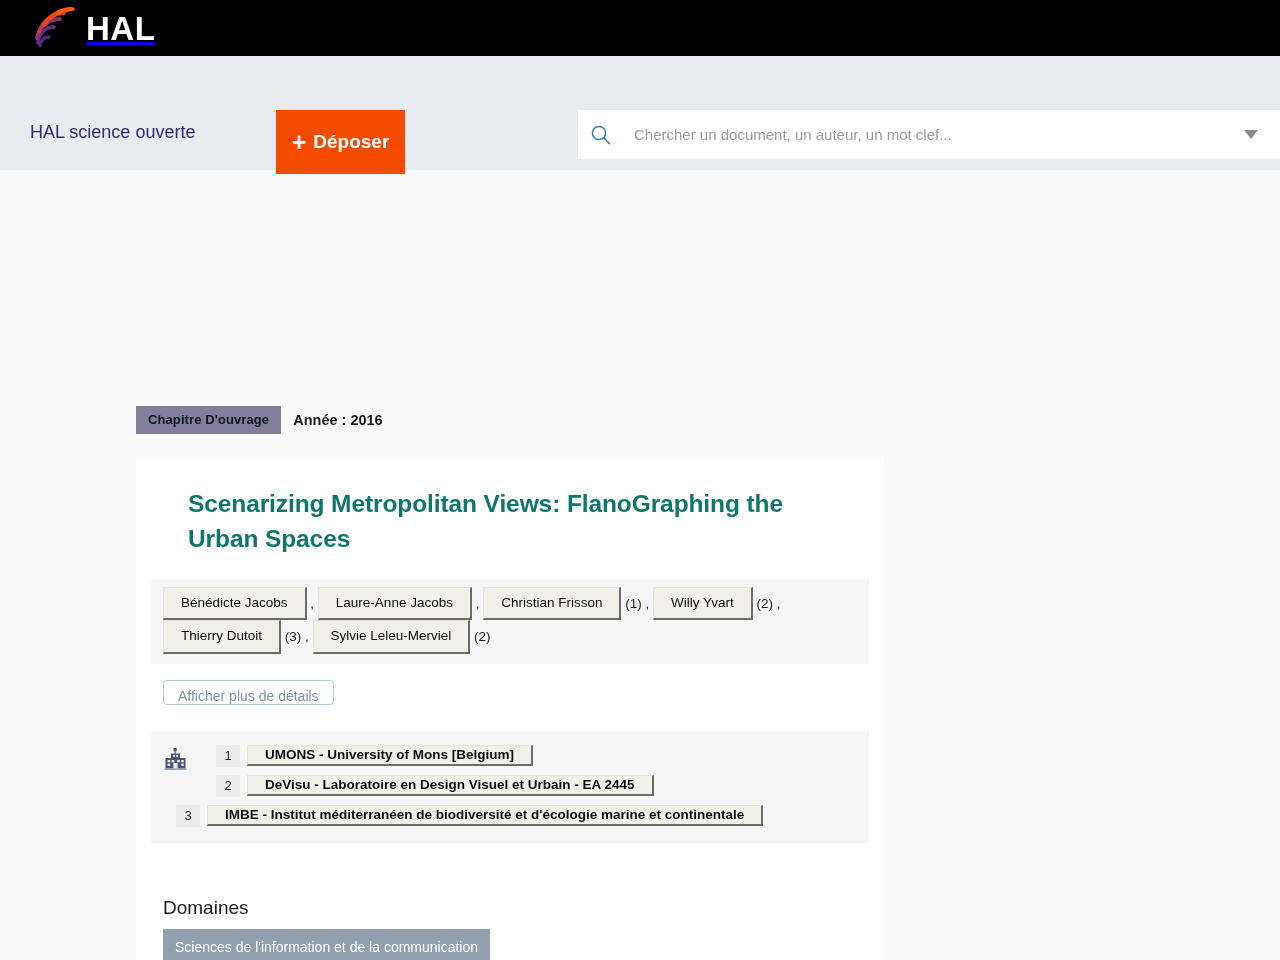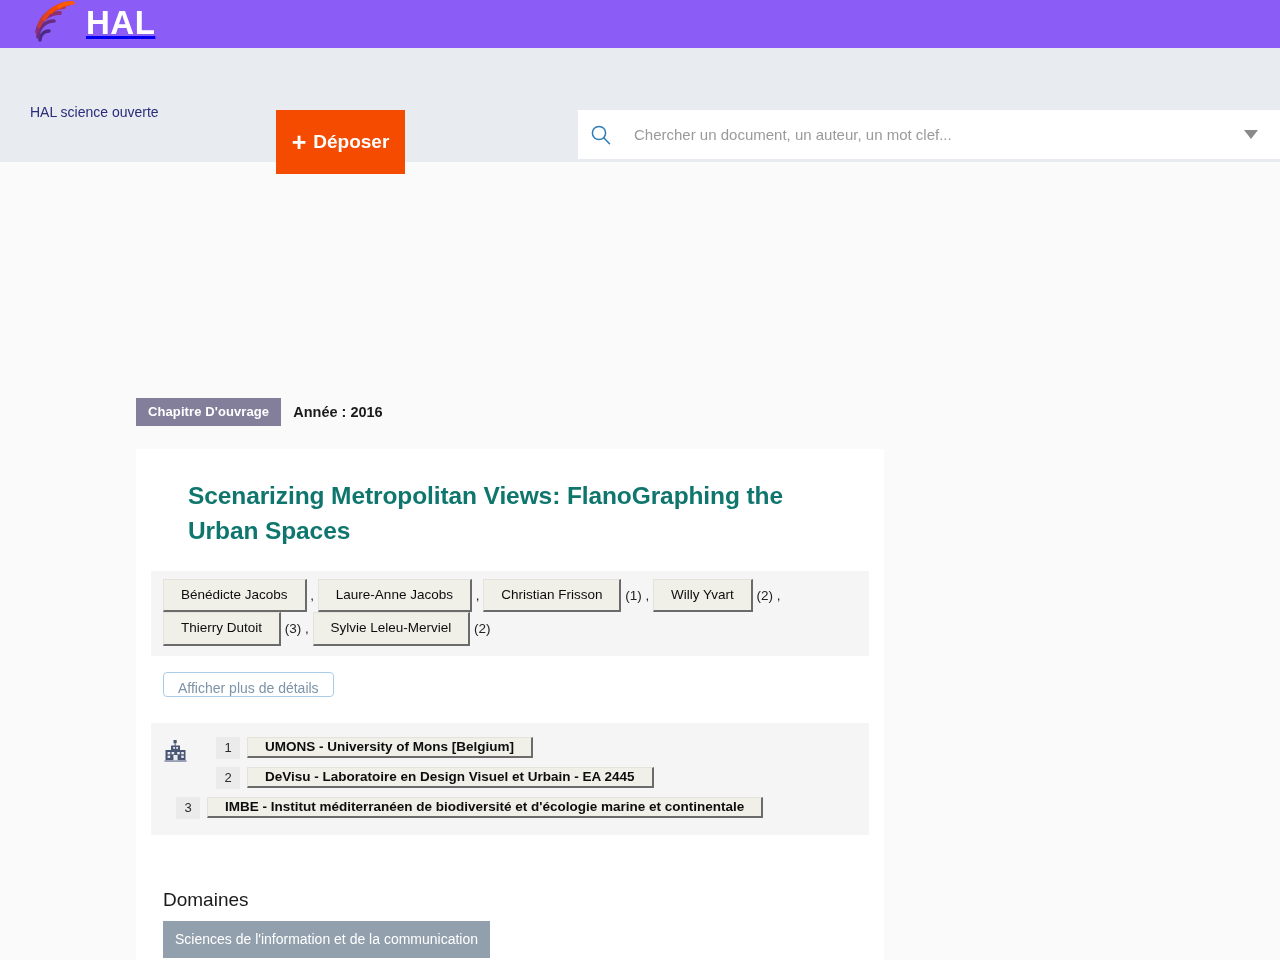--- a/index.html
+++ b/index.html
@@ -5,42 +5,42 @@
   * { box-sizing: border-box; margin: 0; padding: 0; }
   html, body {
     width: 1280px; height: 960px;
     background: #fafafa;
     font-family: "Liberation Sans", sans-serif;
     overflow: hidden;
   }
 
   
   .topbar {
-    height: 48px; width: 100%;
-    background: #8b5cf6;
-    display: flex; align-items: flex-start;
+    height: 56px; width: 100%;
+    background: #000000;
+    display: flex; align-items: center;
     padding-left: 30px;
   }
   .logo-wrap { display: flex; align-items: center; gap: 10px; }
   .logo-mark { width: 46px; height: 44px; display: block; }
   .logo-text {
     color: #ffffff; font-size: 33px; font-weight: bold;
     letter-spacing: 0.5px; line-height: 1;
   }
 
   
   .subnav {
     width: 100%; height: 114px;
     background: #e8ecf0;
     position: relative;
   }
   .subnav-link {
-    position: absolute; left: 30px; top: 64px;
+    position: absolute; left: 30px; top: 76px;
     transform: translateY(-50%);
-    color: #2b2b7a; font-size: 14px;
+    color: #2b2b7a; font-size: 18px;
     text-decoration: none;
   }
   .deposer-btn {
     position: absolute; left: 276px; top: 110px;
     width: 129px; height: 64px;
     background: #f54b00; border: none;
     color: #fff; font-size: 19px; font-weight: bold;
     font-family: "Liberation Sans", sans-serif;
     display: flex; align-items: center; justify-content: center;
     gap: 7px; cursor: pointer; z-index: 5;
@@ -71,21 +71,21 @@
   }
 
   
   .page { position: relative; width: 100%; background: #fafafa; height: 786px; }
 
   .meta-head {
     position: absolute; left: 136px; top: 236px;
     display: flex; align-items: center; gap: 12px;
   }
   .doctype-badge {
-    background: #837f9b; color: #ffffff;
+    background: #837f9b; color: #0f172a;
     font-size: 13px; font-weight: bold;
     padding: 6px 12px 7px; letter-spacing: 0.1px;
   }
   .year-label { font-size: 14.5px; font-weight: bold; color: #1b1b1b; }
 
   
   .card {
     position: absolute; left: 136px; top: 287px;
     width: 748px; min-height: 525px;
     background: #ffffff;

